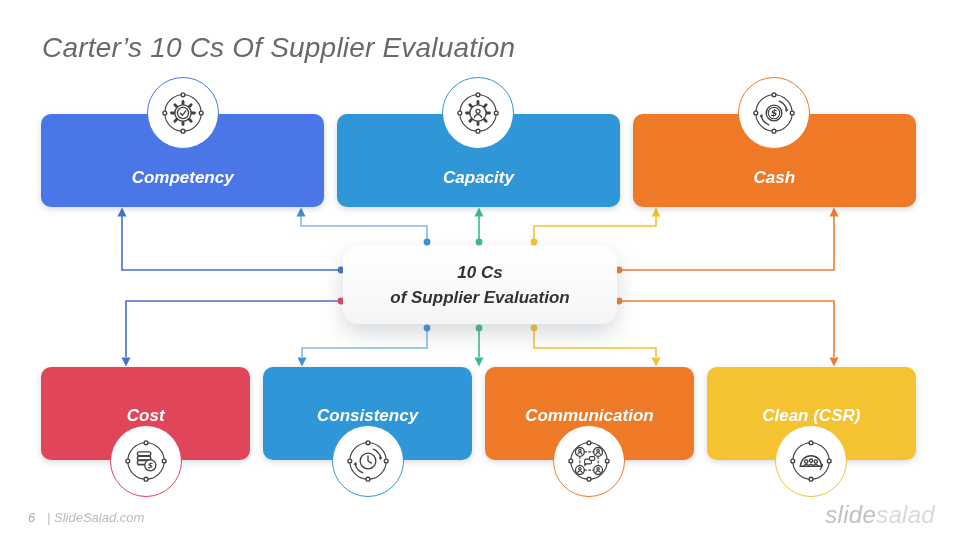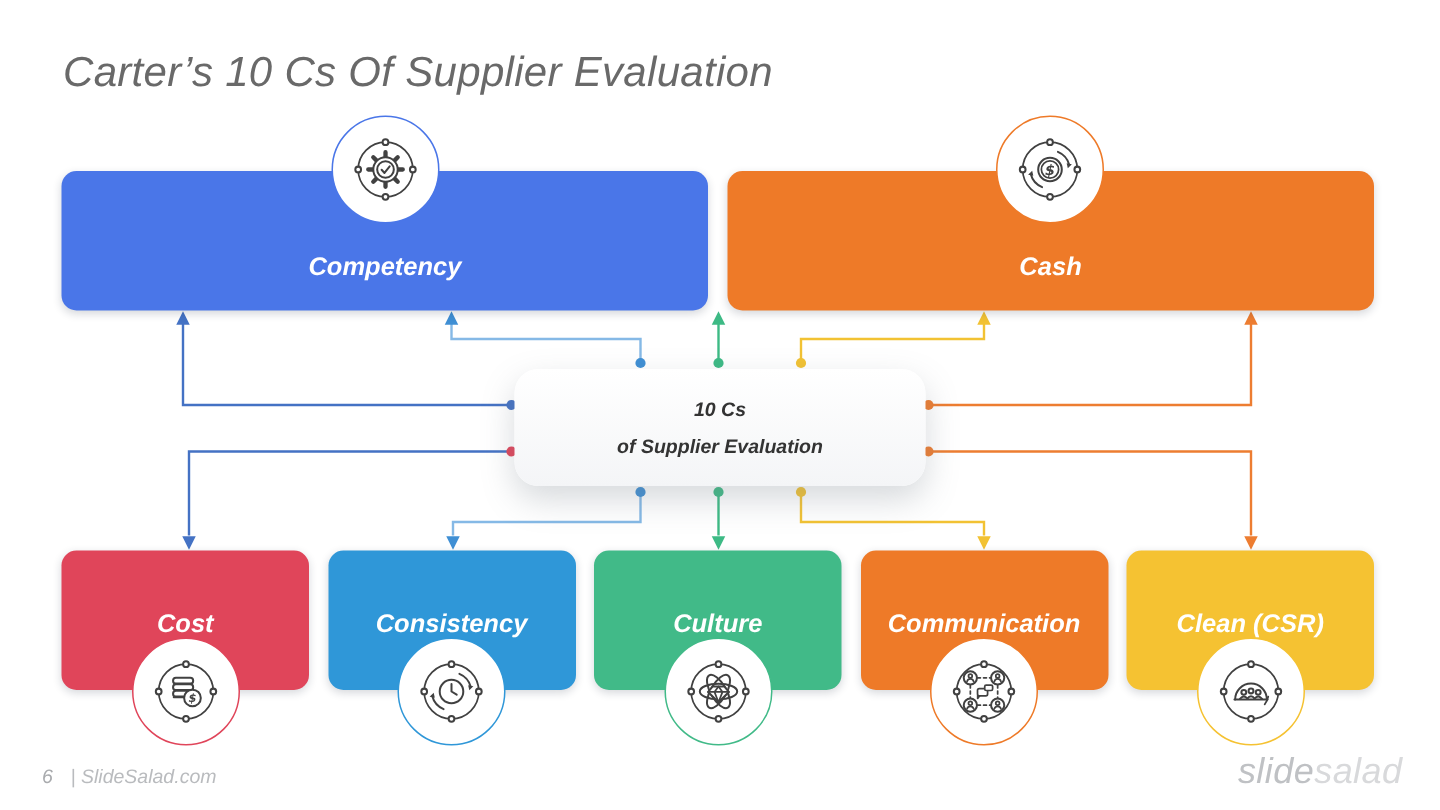--- a/index.html
+++ b/index.html
@@ -53,21 +53,21 @@
   .ic .fillw{fill:#ffffff;}
   .ic .solid{fill:#414141;stroke:none;}
   .ic text{stroke:none;fill:#414141;font-family:"DejaVu Sans",sans-serif;font-weight:bold;}
   
   .center{
     position:absolute;left:343px;top:246px;width:274px;height:78px;z-index:3;
     border-radius:16px;background:linear-gradient(180deg,#ffffff 0%,#f4f5f7 100%);
     box-shadow:0 9px 22px rgba(120,128,140,.30);
     display:flex;flex-direction:column;align-items:center;justify-content:center;
   }
-  .center div{font-size:13px;font-weight:bold;color:#333;line-height:25px;}
+  .center div{font-size:17px;font-weight:bold;color:#333;line-height:25px;}
   
   .pagenum{position:absolute;left:28px;bottom:15px;font-size:13px;color:#a9abae;}
   .site{position:absolute;left:47px;bottom:15px;font-size:13px;color:#b9bbbe;}
   .brand{position:absolute;right:25px;bottom:11px;font-size:24px;font-weight:500;letter-spacing:.3px;}
   .brand .b1{color:#bfc1c4;}
   .brand .b2{color:#d8d9db;}
 </style>
 </head>
 <body>
 
@@ -130,20 +130,36 @@
             <circle cx="5" cy="24" r="2" class="fillw"></circle>
           <path class="thick" d="M32.5 24 H36 M30 30 L32.5 32.5 M24 32.5 V36 M18 30 L15.5 32.5 M15.5 24 H12 M18 18 L15.5 15.5 M24 15.5 V12 M30 18 L32.5 15.5"></path>
           <circle cx="24" cy="24" r="8.5" class="fillw"></circle>
           <circle cx="24" cy="24" r="5.8" class="fillw"></circle>
           <path d="M21.3 24.2 l2 2.2 l3.6 -4.6"></path>
         </svg>
       </div>
       <div class="label">Competency</div>
     </div>
 
+    <div class="card" style="--c: #2f97d8;">
+      <div class="badge">
+        <svg class="ic" width="46" height="46" viewBox="0 0 48 48">
+          <circle cx="24" cy="24" r="19" class="thin"></circle>
+          <circle cx="24" cy="5" r="2" class="fillw"></circle>
+            <circle cx="43" cy="24" r="2" class="fillw"></circle>
+          <circle cx="24" cy="43" r="2" class="fillw"></circle>
+            <circle cx="5" cy="24" r="2" class="fillw"></circle>
+          <path class="thick" d="M32.5 24 H36 M30 30 L32.5 32.5 M24 32.5 V36 M18 30 L15.5 32.5 M15.5 24 H12 M18 18 L15.5 15.5 M24 15.5 V12 M30 18 L32.5 15.5"></path>
+          <circle cx="24" cy="24" r="8.5" class="fillw"></circle>
+          <circle cx="24" cy="22.3" r="2.1"></circle>
+          <path d="M20.3 28.6 a3.8 3.8 0 0 1 7.4 0"></path>
+        </svg>
+      </div>
+      <div class="label">Capacity</div>
+    </div>
 
 
 
     <div class="card" style="--c: #ee7a28;">
       <div class="badge">
         <svg class="ic" width="46" height="46" viewBox="0 0 48 48">
           <circle cx="24" cy="24" r="19" class="thin"></circle>
           <circle cx="24" cy="5" r="2" class="fillw"></circle>
             <circle cx="43" cy="24" r="2" class="fillw"></circle>
           <circle cx="24" cy="43" r="2" class="fillw"></circle>
@@ -200,37 +216,20 @@
           <path class="solid" d="M35.6 19.6 L39.2 20.4 L36.4 23.2 Z"></path>
           <path d="M18.5 36.3 A13.5 13.5 0 0 1 10.6 27.2"></path>
           <path class="solid" d="M12.4 28.4 L8.8 27.6 L11.6 24.8 Z"></path>
           <circle cx="24" cy="24" r="8.2" class="fillw"></circle>
           <path d="M24 18.8 V24 L27.6 26.2"></path>
         </svg>
       </div>
       <div class="label">Consistency</div>
     </div>
 
-    <div class="card" style="--c: #41ba88;">
-      <div class="badge">
-        <svg class="ic" width="46" height="46" viewBox="0 0 48 48">
-          <circle cx="24" cy="24" r="19" class="thin"></circle>
-          <circle cx="24" cy="5" r="2" class="fillw"></circle>
-            <circle cx="43" cy="24" r="2" class="fillw"></circle>
-          <circle cx="24" cy="43" r="2" class="fillw"></circle>
-            <circle cx="5" cy="24" r="2" class="fillw"></circle>
-          <ellipse cx="24" cy="24" rx="13" ry="5.4"></ellipse>
-          <ellipse cx="24" cy="24" rx="13" ry="5.4" transform="rotate(60 24 24)"></ellipse>
-          <ellipse cx="24" cy="24" rx="13" ry="5.4" transform="rotate(120 24 24)"></ellipse>
-          <path class="fillw" d="M20 20.5 h8 l3.2 3.8 L24 31.5 l-7.2 -7.2 Z"></path>
-          <path d="M16.8 24.3 h14.4 M24 31.5 l-2.8 -7.2 2.8 -3.8 2.8 3.8 Z" class="thin"></path>
-        </svg>
-      </div>
-      <div class="label">Culture</div>
-    </div>
 
     <div class="card" style="--c: #ee7a28;">
       <div class="badge">
         <svg class="ic" width="46" height="46" viewBox="0 0 48 48">
           <circle cx="24" cy="24" r="19" class="thin"></circle>
           <circle cx="24" cy="5" r="2" class="fillw"></circle>
             <circle cx="43" cy="24" r="2" class="fillw"></circle>
           <circle cx="24" cy="43" r="2" class="fillw"></circle>
             <circle cx="5" cy="24" r="2" class="fillw"></circle>
           <path d="M19.5 14.5 h9 M19.5 33.5 h9 M14.5 19.5 v9 M33.5 19.5 v9" class="thin" stroke-dasharray="2 2.2"></path>

